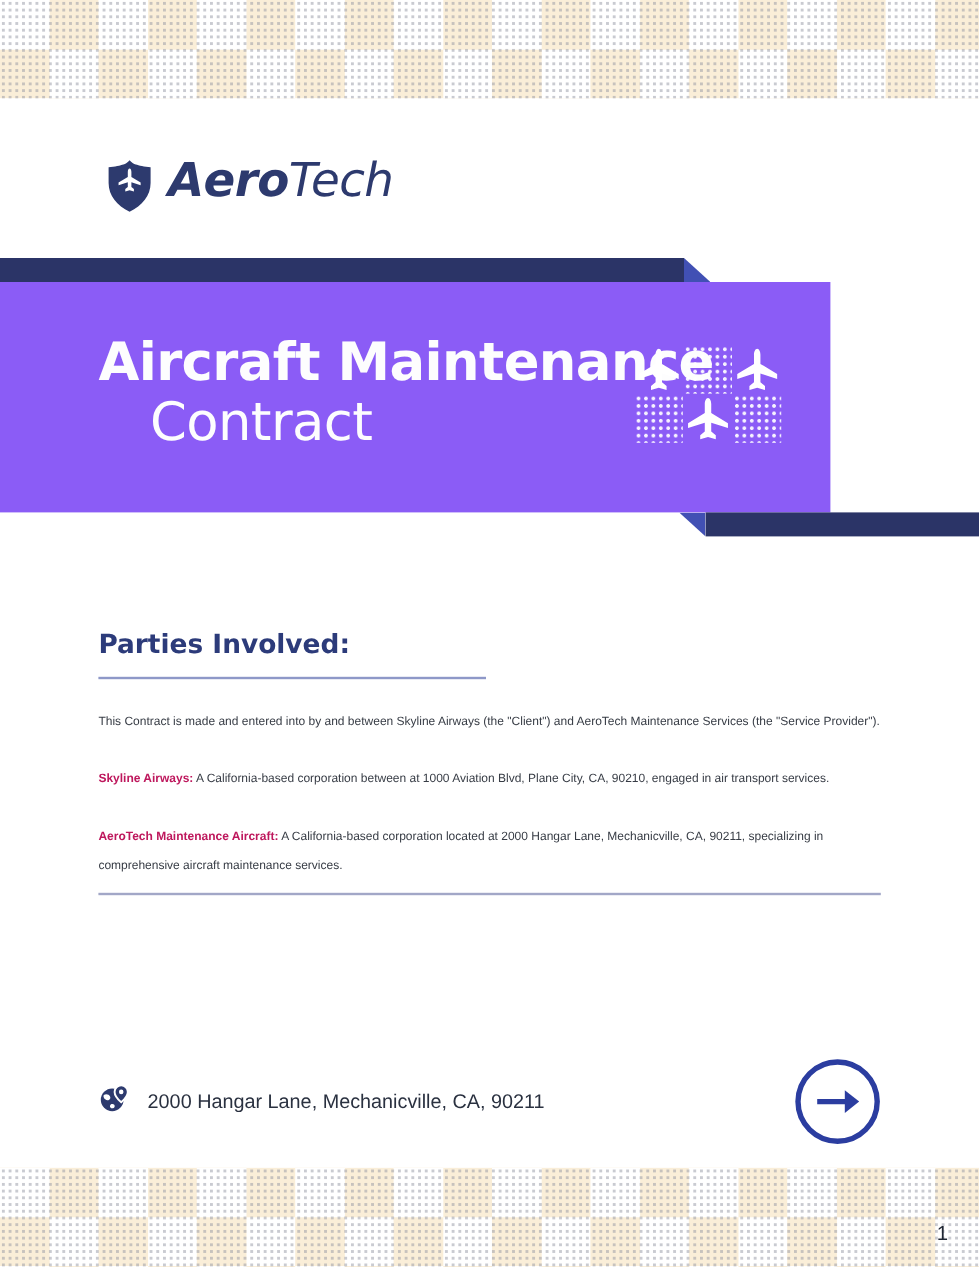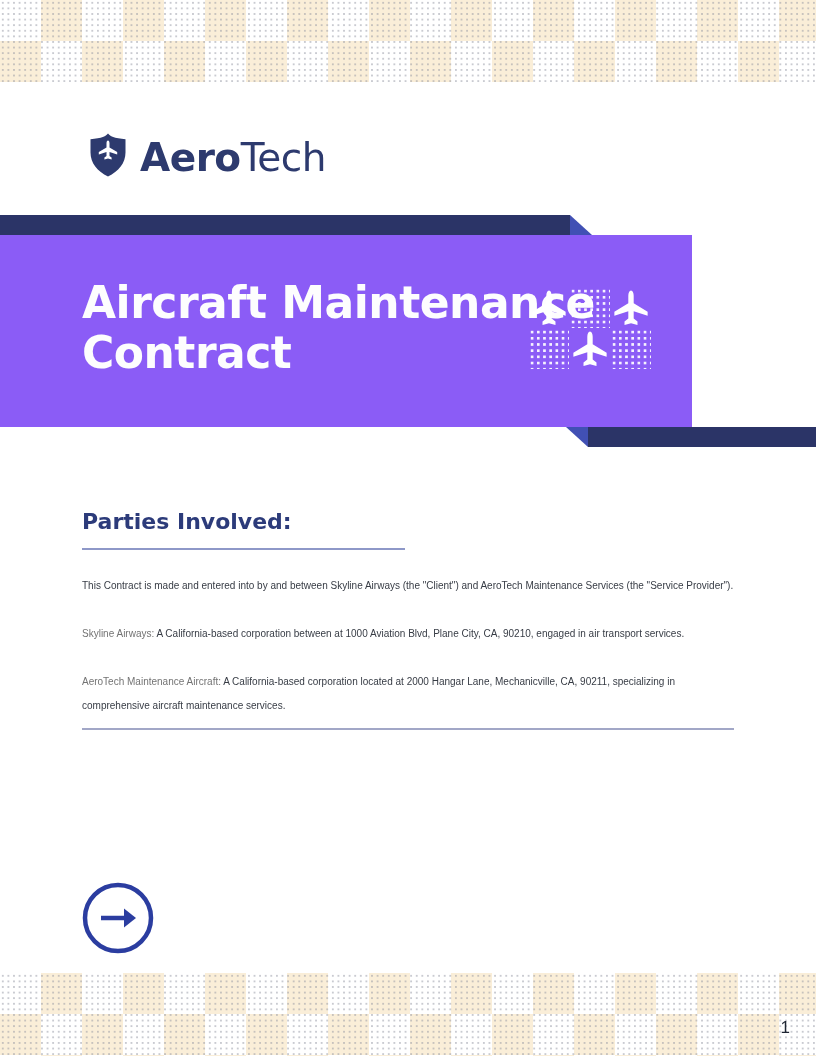--- a/index.html
+++ b/index.html
@@ -16,62 +16,62 @@
       conic-gradient(#faeed8 0 25%, #ffffff 0 50%, #faeed8 0 75%, #ffffff 0 100%);
     background-size:5.6px 5.6px, 82px 82px;
   }
   .band-top{top:0;height:82px;}
   .band-bottom{top:973px;height:83px;}
   .page-number{
     position:absolute;right:26px;top:45px;
     font-size:17px;color:#1f2633;font-weight:400;
   }
   
-  .logo{position:absolute;left:88px;top:131px;display:flex;align-items:center;gap:12px;}
+  .logo{position:absolute;left:88px;top:131px;display:flex;align-items:flex-start;gap:12px;font-style:italic;}
   .logo .brand{
     font-family:"DejaVu Sans", sans-serif;
     font-size:39px;color:#2d3a6e;letter-spacing:-0.5px;line-height:1;
   }
   .logo .brand b{font-weight:700;}
   .logo .brand span{font-weight:400;}
   
   .strip-top{position:absolute;left:0;top:215px;width:570px;height:20px;background:#2b3467;}
   .fold-top{position:absolute;left:570px;top:215px;width:22px;height:20px;background:#4150b4;
     clip-path:polygon(0 0, 100% 100%, 0 100%);}
   .banner{position:absolute;left:0;top:235px;width:692px;height:192px;background:#8b5cf6;}
   .strip-bottom{position:absolute;left:588px;top:427px;width:228px;height:20px;background:#2b3467;}
   .fold-bottom{position:absolute;left:566px;top:427px;width:22px;height:20px;background:#4150b4;
     clip-path:polygon(0 0, 100% 0, 100% 100%);}
   .banner-title{
     position:absolute;left:82px;top:43px;color:#fdfdfe;
     font-family:"DejaVu Sans", sans-serif;font-size:44px;line-height:50px;letter-spacing:-0.5px;
   }
   .banner-title .l1{font-weight:700;}
-  .banner-title .l2{font-weight:700;}
+  .banner-title .l2{font-weight:400;margin-left:43px;}
   
   .plane-grid{
     position:absolute;right:41px;top:53px;
     display:grid;grid-template-columns:repeat(3,40px);grid-template-rows:repeat(2,40px);gap:1px;
   }
   .plane-grid .cell{width:40px;height:40px;display:flex;align-items:center;justify-content:center;}
   .plane-grid .dots{
     background-image:radial-gradient(circle, rgba(255,255,255,0.92) 1.5px, transparent 1.7px);
     background-size:6.2px 6.2px;
   }
   
-  .content{position:absolute;left:82px;top:508px;width:652px;}
+  .content{position:absolute;left:82px;top:524px;width:652px;}
   .content h2{
     margin:0;font-family:"DejaVu Sans", sans-serif;
     font-size:22px;line-height:28px;font-weight:700;color:#2c3b7a;
   }
   .heading-rule{width:323px;height:2px;background:#8e98c8;margin-top:12px;}
   .content p{
     margin:24px 0 0 0;font-size:10px;line-height:24px;color:#373c45;font-weight:400;
   }
-  .content p .lead{font-weight:400;color:#737373;}
+  .content p .lead{font-weight:700;color:#be185d;}
   .section-rule{width:652px;height:2px;background:#a2a7c7;margin-top:10px;}
   
   .footer{
     position:absolute;left:82px;top:882px;width:652px;height:72px;
     display:flex;align-items:center;justify-content:space-between;
   }
   .footer .loc{display:flex;align-items:center;gap:15px;}
   .footer .addr{font-size:16.5px;color:#2a3140;}
   .arrow-btn{width:72px;height:72px;cursor:pointer;background:none;border:none;padding:0;}
 </style>
@@ -130,20 +130,33 @@
     <p><span class="lead"></span><span>This Contract is made and entered into by and between Skyline Airways (the "Client") and AeroTech Maintenance Services (the "Service Provider").</span></p>
 
     <p><span class="lead">Skyline Airways:</span><span> A California-based corporation between at 1000 Aviation Blvd, Plane City, CA, 90210, engaged in air transport services.</span></p>
 
     <p><span class="lead">AeroTech Maintenance Aircraft:</span><span> A California-based corporation located at 2000 Hangar Lane, Mechanicville, CA, 90211, specializing in comprehensive aircraft maintenance services.</span></p>
 
     <div class="section-rule"></div>
   </div>
 
   <div class="footer">
+    <div class="loc">
+      <span>
+        <svg width="26" height="26" viewBox="0 0 26 26">
+          <circle cx="11.5" cy="13.5" r="9.5" fill="#2d3a6e"></circle>
+          <path fill="#ffffff" d="M4.5 9.5c1.8-1.2 4.3-.6 5.2 1.2.8 1.7-.4 3.2-2.3 3.1-1.9-.1-3.8-2.4-2.9-4.3z"></path>
+          <path fill="#ffffff" d="M10.5 17.2c1.7-.9 3.6.4 3 2.1-.5 1.5-2.6 1.8-3.5.6-.6-.8-.4-2.2.5-2.7z"></path>
+          <path fill="#ffffff" d="M14.5 6.2c1.2-.5 2.6-.3 3.4.4l-1.9 1.6c-.9-.2-1.5-1.3-1.5-2z"></path>
+          <path d="M19 1.5c3 0 5.5 2.4 5.5 5.4 0 3.8-5.5 8.6-5.5 8.6s-5.5-4.8-5.5-8.6c0-3 2.5-5.4 5.5-5.4z" fill="#2d3a6e" stroke="#ffffff" stroke-width="1.6"></path>
+          <circle cx="19" cy="6.9" r="1.9" fill="#ffffff"></circle>
+        </svg>
+      </span>
+      <span class="addr">2000 Hangar Lane, Mechanicville, CA, 90211</span>
+    </div>
     <button class="arrow-btn" aria-label="next">
       <svg width="72" height="72" viewBox="0 0 72 72">
         <circle cx="36" cy="36" r="33" fill="none" stroke="#2b3da0" stroke-width="4.5"></circle>
         <line x1="19" y1="36" x2="44" y2="36" stroke="#2b3da0" stroke-width="4.5"></line>
         <polygon points="42,26.5 54,36 42,45.5" fill="#2b3da0"></polygon>
       </svg>
     </button>
   </div>
 
   <div class="band band-bottom">

